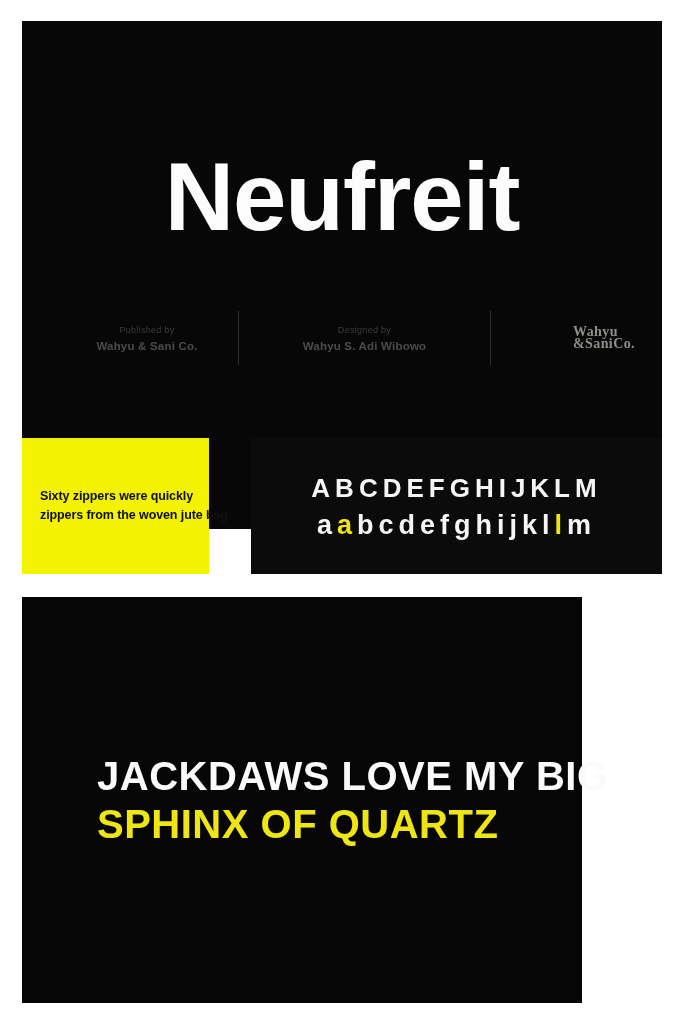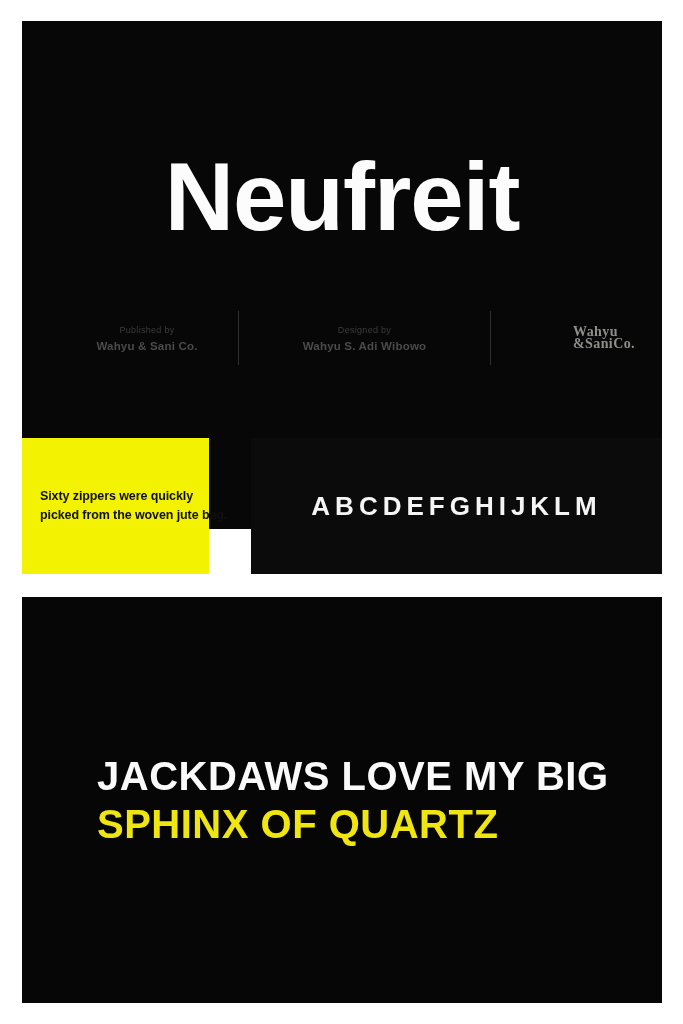--- a/index.html
+++ b/index.html
@@ -79,21 +79,21 @@
     font-weight: 700; color: #F5F5F5;
     letter-spacing: 5px; line-height: 26px; white-space: nowrap;
   }
   .alpha-row.upper { font-size: 26px; }
   .alpha-row.lower { font-size: 27px; }
   .alt-glyph { color: #EFE511; }
 
   
   .specimen-panel {
     position: absolute; left: 22px; top: 597px;
-    width: 640px; height: 406px;
+    width: 560px; height: 406px;
     background: #060606;
     display: flex; flex-direction: column; justify-content: center;
     padding-left: 75px; box-sizing: border-box;
   }
   .specimen-line {
     font-size: 40px; font-weight: 800; letter-spacing: 0.5px;
     line-height: 48px; white-space: nowrap;
   }
   .specimen-line.white { color: #FAFAFA; }
   .specimen-line.yellow { color: #EFE511; }
@@ -119,23 +119,24 @@
       <div class="brand-logo">
         <div>Wahyu</div>
         <div>&amp;SaniCo.</div>
       </div>
     </div>
   </div>
 </div>
 
 <div class="pangram-card">
   <div class="pangram-line">Sixty zippers were quickly</div>
-  <div class="pangram-line">picked from the woven jute bag.</div>
+  <div class="pangram-line">zippers from the woven jute bag.</div>
 </div>
 
 <div class="alphabet-card">
   <div class="alpha-row upper">ABCDEFGHIJKLM</div>
+  <div class="alpha-row lower"><span>a</span><span class="alt-glyph">a</span><span>bcdefghijkl</span><span class="alt-glyph">l</span><span>m</span></div>
 </div>
 
 <div class="specimen-panel">
   <div class="specimen-line white">JACKDAWS LOVE MY BIG</div>
   <div class="specimen-line yellow">SPHINX OF QUARTZ</div>
 </div>
 
 </body></html>

